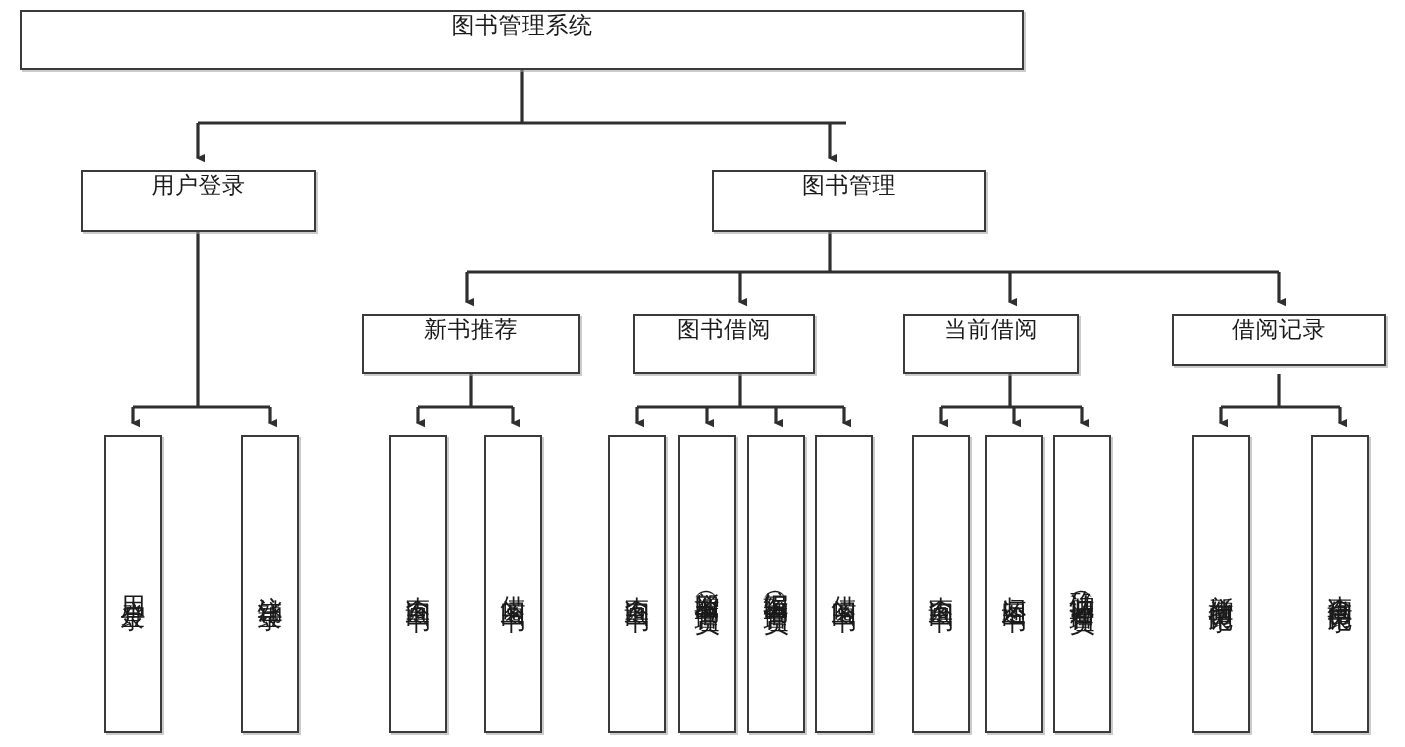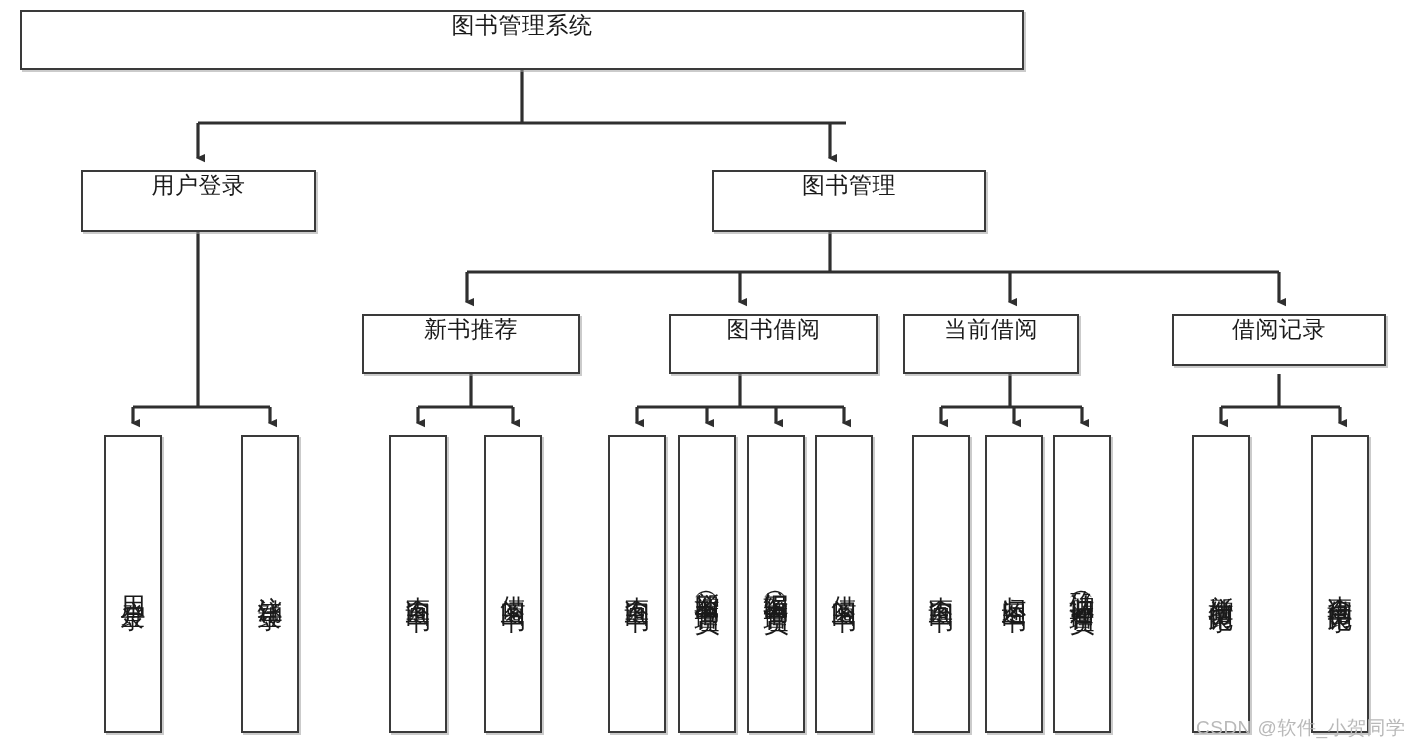--- a/index.html
+++ b/index.html
@@ -137,21 +137,21 @@
   <div class="node horiz" style="left:81px; top:170px; width:235px; height:62px;">
     <span class="label">用户登录</span>
   </div>
   <div class="node horiz" style="left:712px; top:170px; width:274px; height:62px;">
     <span class="label">图书管理</span>
   </div>
 
   <div class="node horiz" style="left:362px; top:314px; width:218px; height:60px;">
     <span class="label">新书推荐</span>
   </div>
-  <div class="node horiz" style="left:669px; top:314px; width:209px; height:60px;">
+  <div class="node horiz" style="left:633px; top:314px; width:182px; height:60px;">
     <span class="label">图书借阅</span>
   </div>
   <div class="node horiz" style="left:903px; top:314px; width:176px; height:60px;">
     <span class="label">当前借阅</span>
   </div>
   <div class="node horiz" style="left:1172px; top:314px; width:214px; height:52px;">
     <span class="label">借阅记录</span>
   </div>
 
   <div class="node vert" style="left:104px; top:435px; width:58px; height:298px;">
@@ -187,15 +187,14 @@
   <div class="node vert tall" style="left:1053px; top:435px; width:58px; height:298px;">
     <span class="label">确认归还（管理员）</span>
   </div>
   <div class="node vert tall" style="left:1192px; top:435px; width:58px; height:298px;">
     <span class="label">新增借阅记录</span>
   </div>
   <div class="node vert tall" style="left:1311px; top:435px; width:58px; height:298px;">
     <span class="label">查询借阅记录</span>
   </div>
 
-  <div class="watermark" style="left:1196px; top:715px;">CSDN @软件_小贺同学</div>
 
 </div>
 
 </body></html>

